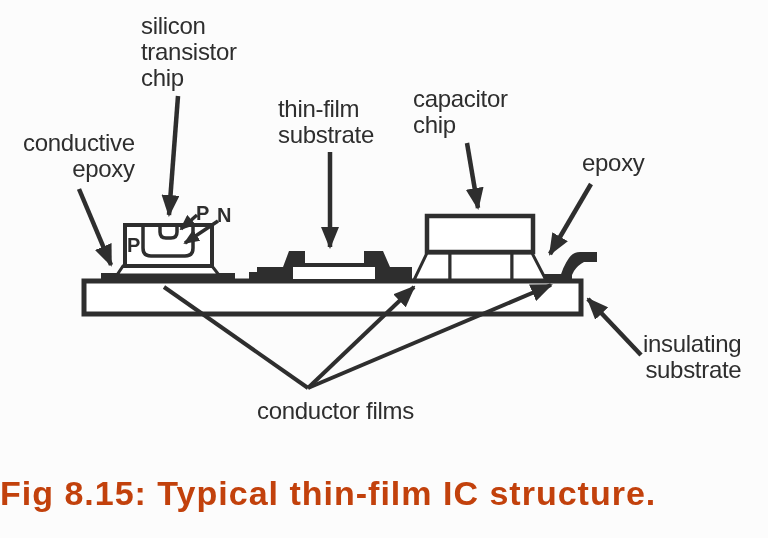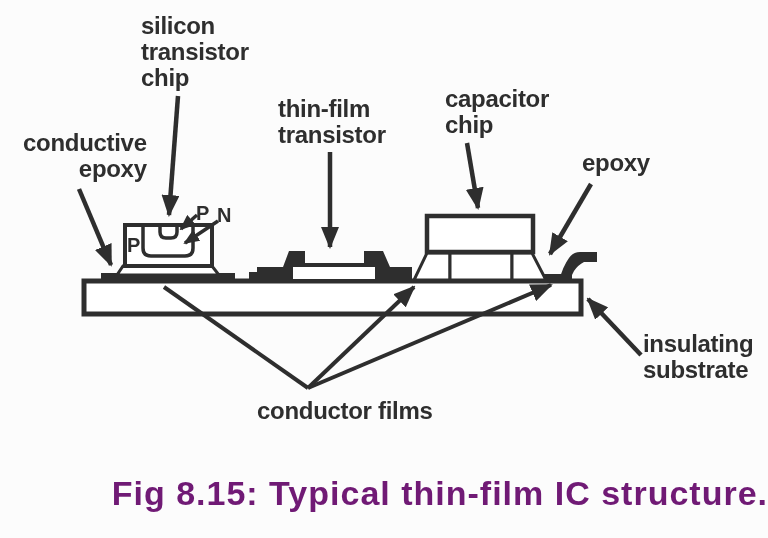--- a/index.html
+++ b/index.html
@@ -6,42 +6,42 @@
   .screen{
     position:relative;
     width:768px;height:538px;
     background:#fcfcfc;
     overflow:hidden;
     font-family:"Liberation Sans",sans-serif;
   }
   .screen svg{position:absolute;left:0;top:0;}
   .lbl{
     position:absolute;
-    font-weight:bold;
+    font-weight:normal;
     font-size:24px;
     line-height:26px;
     color:#2e2e2e;
     white-space:pre-line;
     letter-spacing:-0.3px;
   }
   .lbl-sm{
     position:absolute;
     font-weight:bold;
     font-size:20px;
     line-height:20px;
     color:#2e2e2e;
   }
   .caption{
     position:absolute;
     left:0;top:474px;width:768px;
-    text-align:right;
+    text-align:left;
     font-weight:bold;
     font-size:34px;
     letter-spacing:1px;
-    color:#701a75;
+    color:#c2410c;
   }
 </style>
 </head>
 <body>
 
 <div class="screen">
 
   <svg width="768" height="538" viewBox="0 0 768 538">
     <defs>
       <marker id="ah" markerUnits="userSpaceOnUse" markerWidth="22" markerHeight="18" refX="20" refY="9" orient="auto">
@@ -90,31 +90,31 @@
 
     <line x1="197" y1="215" x2="181" y2="229" stroke="#2e2e2e" stroke-width="3.5" marker-end="url(#ahs)"></line>
     <line x1="218" y1="221" x2="185" y2="243" stroke="#2e2e2e" stroke-width="3.5" marker-end="url(#ahs)"></line>
   </svg>
 
   <div class="lbl" style="left:141px;top:13px;">silicon
 transistor
 chip</div>
 
   <div class="lbl" style="left:278px;top:96px;">thin-film
-transistor</div>
+substrate</div>
 
   <div class="lbl" style="left:23px;top:130px;text-align:right;">conductive
 epoxy</div>
 
-  <div class="lbl" style="left:445px;top:86px;">capacitor
+  <div class="lbl" style="left:413px;top:86px;">capacitor
 chip</div>
 
   <div class="lbl" style="left:582px;top:150px;">epoxy</div>
 
-  <div class="lbl" style="left:643px;top:331px;">insulating
+  <div class="lbl" style="left:643px;top:331px;text-align:right;">insulating
 substrate</div>
 
   <div class="lbl" style="left:257px;top:398px;">conductor films</div>
 
   <div class="lbl-sm" style="left:196px;top:203px;">P</div>
 
   <div class="lbl-sm" style="left:217px;top:205px;">N</div>
 
   <div class="lbl-sm" style="left:127px;top:235px;">P</div>
 

